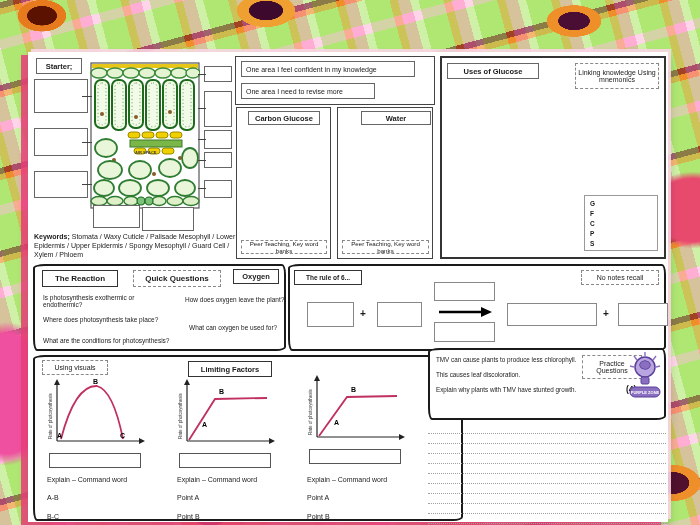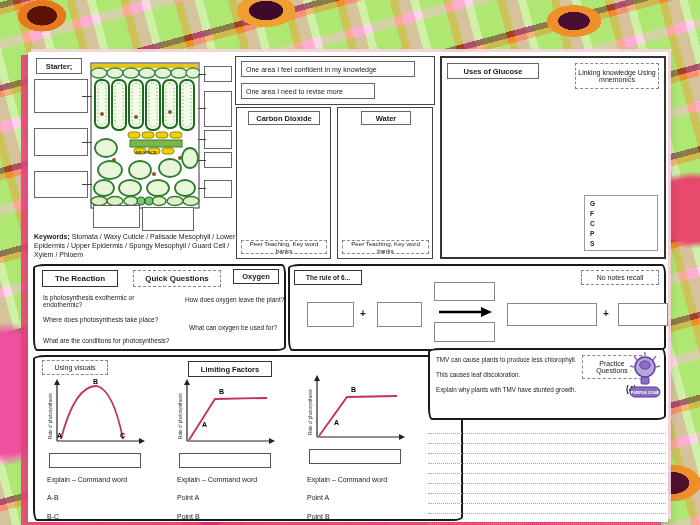--- a/index.html
+++ b/index.html
@@ -138,26 +138,26 @@
   <div class="abs t7" style="left:6px;top:181px;width:202px;line-height:1.25;">
     <b>Keywords;</b><span> Stomata / Waxy Cuticle /  Palisade Mesophyll / Lower Epidermis / Upper Epidermis / Spongy Mesophyll / Guard Cell / Xylem / Phloem</span>
   </div>
 
   <div class="abs bx" style="left:207px;top:4px;width:200px;height:49px;border-color:#444;">
     <div class="abs bx t7" style="left:5px;top:4px;width:174px;height:16px;display:flex;align-items:center;padding-left:4px;">One area I feel confident in my knowledge</div>
     <div class="abs bx t7" style="left:5px;top:26px;width:134px;height:16px;display:flex;align-items:center;padding-left:4px;">One area I need to revise more</div>
   </div>
 
   <div class="abs bx" style="left:208px;top:55px;width:95px;height:152px;border-color:#444;">
-    <div class="abs bx ttl t75" style="left:11px;top:3px;width:72px;height:14px;">Carbon Dioxide</div>
+    <div class="abs bx ttl t75" style="left:11px;top:3px;width:72px;height:14px;">Carbon Glucose</div>
     <div class="abs bxd ttl" style="left:4px;bottom:4px;width:86px;height:14px;font-size:6.2px;font-weight:normal;">Peer Teaching, Key word banks</div>
   </div>
 
   <div class="abs bx" style="left:309px;top:55px;width:96px;height:152px;border-color:#444;">
-    <div class="abs bx ttl t75" style="left:23px;top:3px;width:50px;height:14px;text-align:center;">Water</div>
+    <div class="abs bx ttl t75" style="left:23px;top:3px;width:70px;height:14px;text-align:center;">Water</div>
     <div class="abs bxd ttl" style="left:4px;bottom:4px;width:87px;height:14px;font-size:6.2px;font-weight:normal;">Peer Teaching, Key word banks</div>
   </div>
 
   <div class="abs wavy" style="left:5px;top:212px;width:253px;height:87px;">
     <div class="abs bx ttl t8" style="left:7px;top:4px;width:76px;height:17px;border-color:#333;">The Reaction</div>
     <div class="abs bxd ttl t8" style="left:98px;top:4px;width:88px;height:17px;">Quick Questions</div>
     <div class="abs bx ttl t75" style="right:5px;top:3px;width:46px;height:15px;border-color:#333;">Oxygen</div>
     <div class="abs t65 qq" style="left:8px;top:28px;width:132px;">Is photosynthesis exothermic or endothermic?</div>
     <div class="abs t65 qq" style="left:8px;top:50px;width:132px;">Where does photosynthesis take place?</div>
     <div class="abs t65 qq" style="left:8px;top:71px;width:140px;">What are the conditions for photosynthesis?</div>

